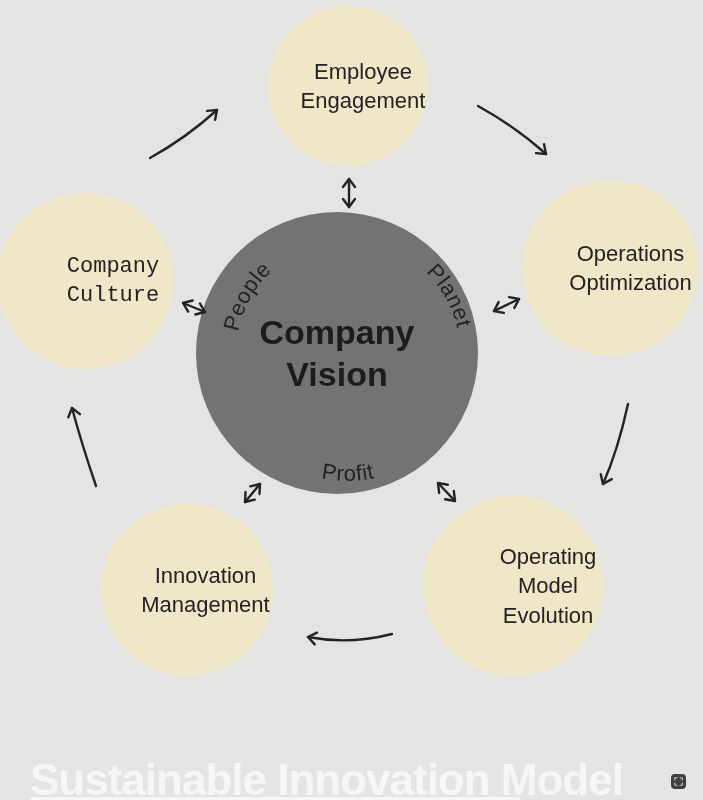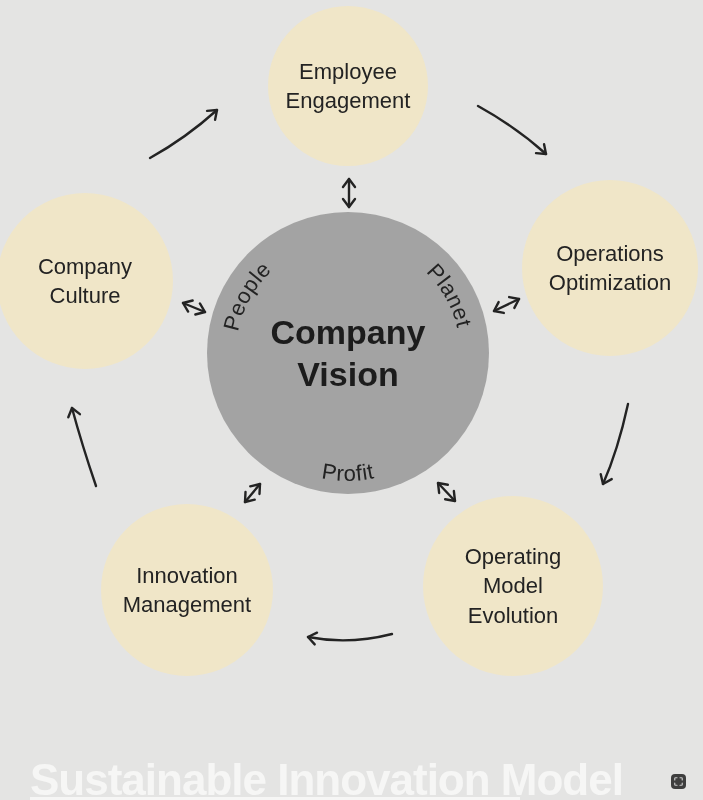--- a/index.html
+++ b/index.html
@@ -8,35 +8,35 @@
     background:#e4e4e3;
     font-family:"Liberation Sans", sans-serif;
     -webkit-font-smoothing:antialiased;
   }
   .stage{position:absolute;inset:0;}
   .circle{
     position:absolute;border-radius:50%;
     display:flex;align-items:center;justify-content:center;
     text-align:center;color:#232323;
   }
-  .satellite{background:#f0e6c8;font-size:22px;font-weight:500;line-height:1.32;}
+  .satellite{background:#f0e6c8;font-size:22px;font-weight:500;line-height:1.32;justify-content:flex-end;}
   .satellite .lbl{display:block;}
   #c-employee   {left:268px;top:6px;  width:160px;height:160px;}
   #c-employee .lbl{width:130px;}
   #c-culture    {left:-3px; top:193px;width:176px;height:176px;}
-  #c-culture .lbl{width:120px;}
+  #c-culture .lbl{width:120px;font-family:Liberation Mono, monospace;}
   #c-operations {left:522px;top:180px;width:176px;height:176px;}
   #c-operations .lbl{width:135px;}
   #c-innovation {left:101px;top:504px;width:172px;height:172px;}
   #c-innovation .lbl{width:135px;}
   #c-opmodel    {left:423px;top:496px;width:180px;height:180px;}
   #c-opmodel .lbl{width:110px;}
   #c-vision{
-    left:207px;top:212px;width:282px;height:282px;
-    background:#a3a3a3;
+    left:196px;top:212px;width:282px;height:282px;
+    background:#737373;
   }
   #c-vision .lbl{
     width:200px;font-size:34px;font-weight:700;line-height:1.24;color:#1c1c1c;
   }
   svg.overlay{position:absolute;left:0;top:0;pointer-events:none;}
   .ring-text{
     font-family:"Liberation Sans", sans-serif;
     font-size:22px;font-weight:500;fill:#232323;letter-spacing:0.5px;
   }
   .big-title{

